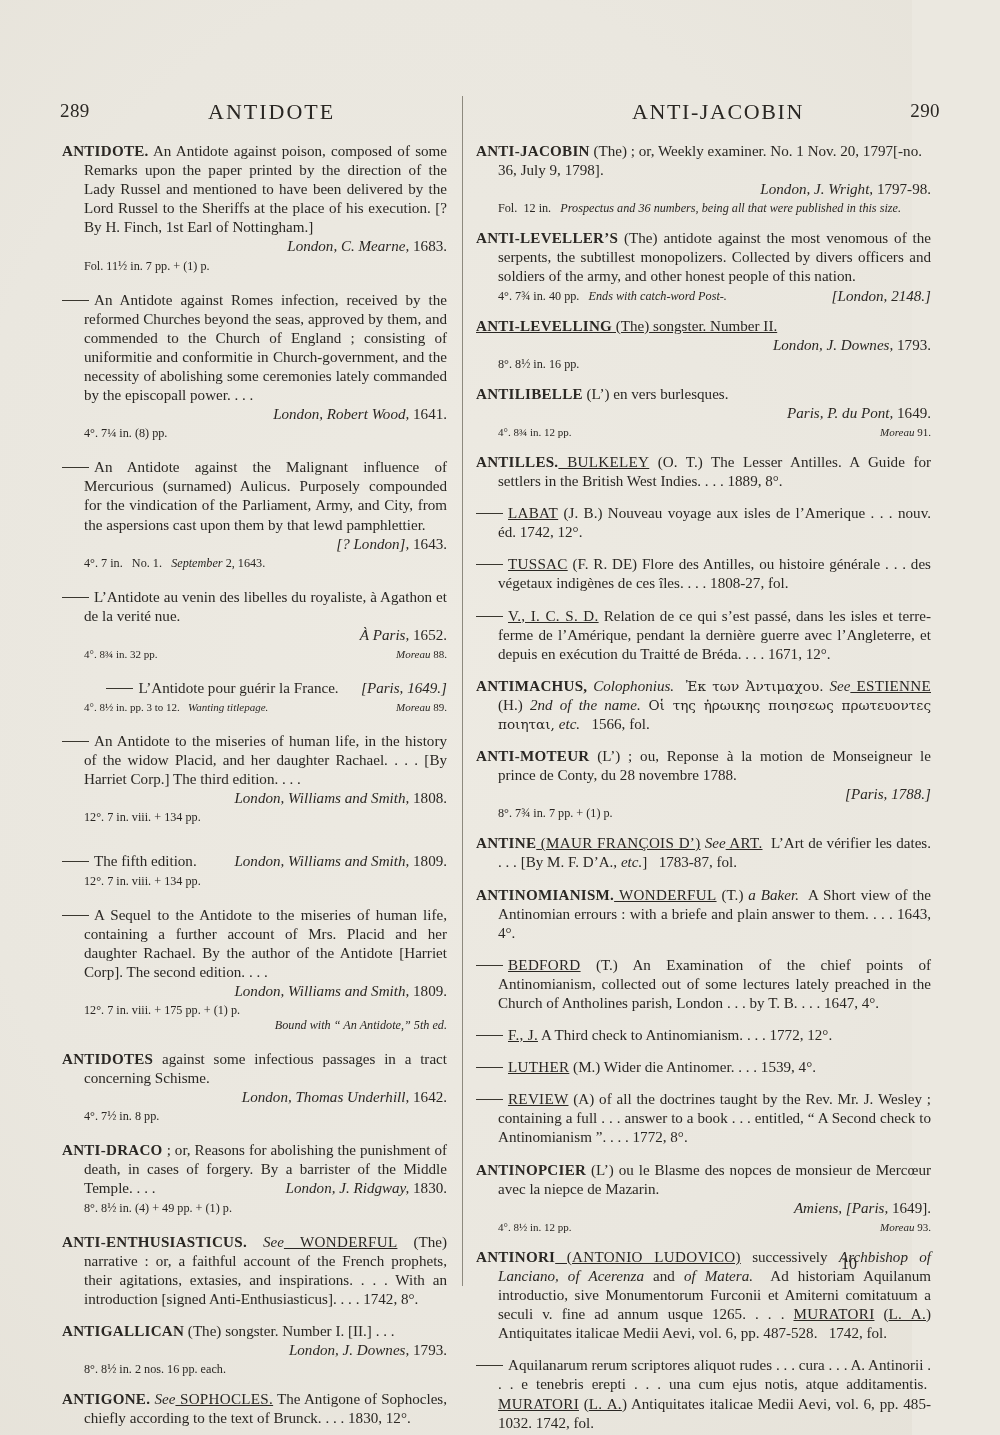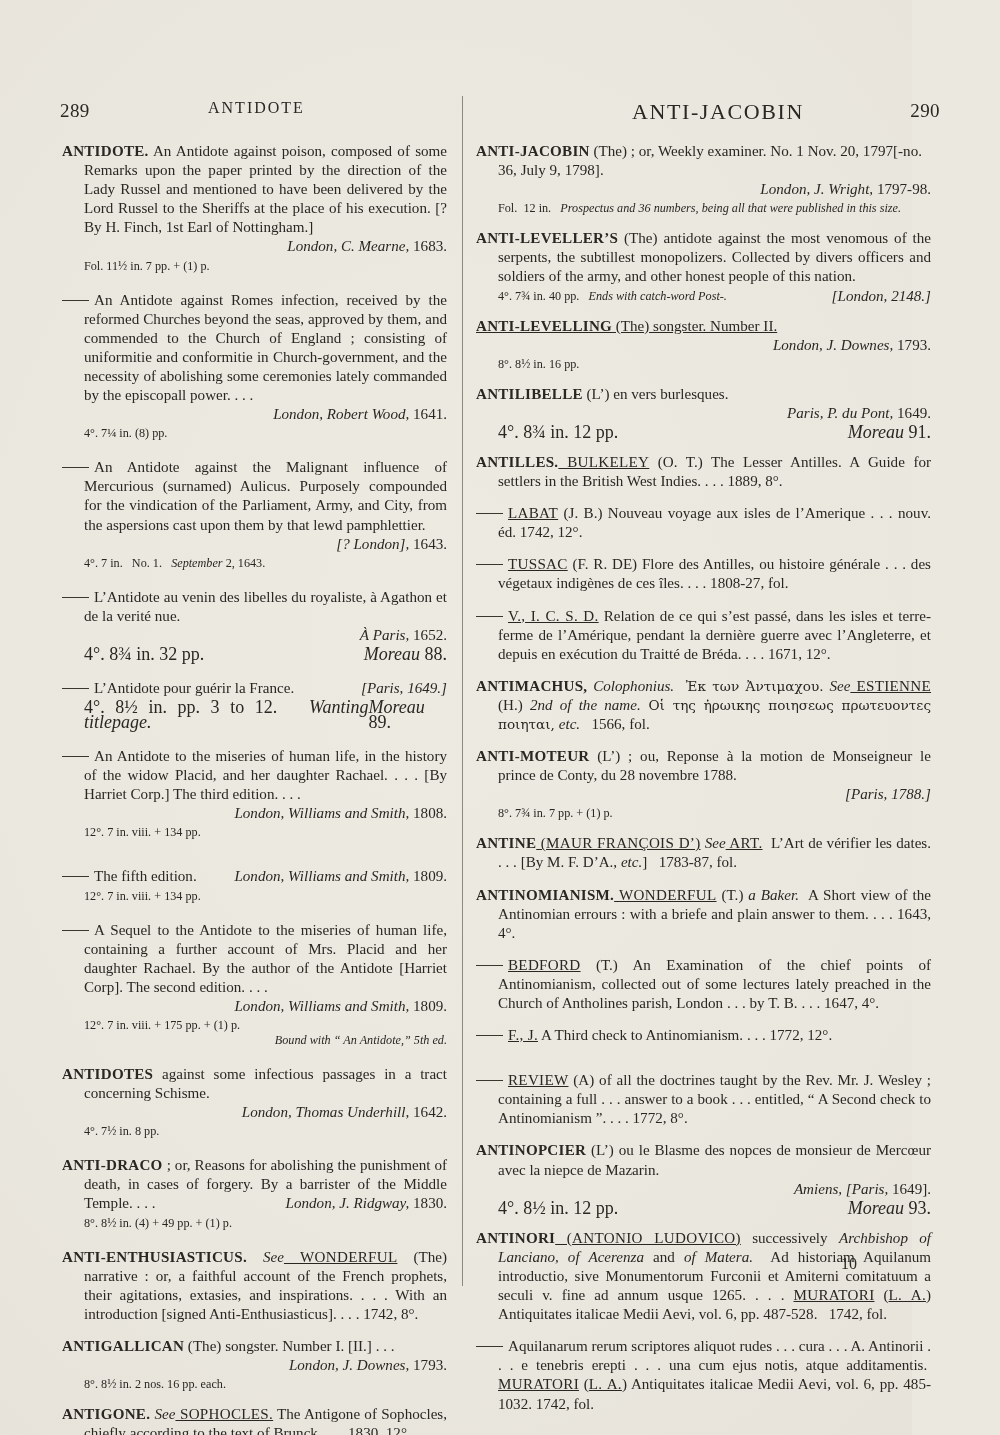--- a/index.html
+++ b/index.html
@@ -30,21 +30,21 @@
     left: 60px;
     width: 880px;
     height: 30px;
   }
   .runhead .folio-l {
     position: absolute; left: 0; top: 0;
     font-size: 19px; letter-spacing: .4px;
   }
   .runhead .title-l {
     position: absolute; left: 148px; top: -1px;
-    font-size: 16px; letter-spacing: 2.0px;
+    font-size: 22px; letter-spacing: 2.0px;
   }
   .runhead .title-r {
     position: absolute; left: 572px; top: -1px;
     font-size: 22px; letter-spacing: 1.6px;
   }
   .runhead .folio-r {
     position: absolute; right: 0; top: 0;
     font-size: 19px; letter-spacing: .4px;
   }
   
@@ -115,21 +115,21 @@
     margin: 2px 0 0 0;
     font-size: 12.2px;
     line-height: 15px;
     padding-left: 22px;
   }
   .coll .it { font-style: italic; }
   
   .collrow {
     display: flex;
     justify-content: space-between;
-    font-size: 18px;
+    font-size: 11px;
     line-height: 15px;
     padding-left: 22px;
     margin-top: 2px;
   }
   .ref { font-style: italic; }
   .ref .rom { font-style: normal; }
   .note-right {
     margin: 0;
     text-align: right;
     font-size: 12.2px;
@@ -201,21 +201,21 @@
       <p class="imp"><span>À Paris,</span><span class="rom"> 1652.</span></p>
       <div class="collrow">
         <span>4°. 8¾ in. 32 pp.</span>
         <span class="ref"><span>Moreau</span><span class="rom"> 88.</span></span>
       </div>
     </div>
 
     <div class="gap-l"></div>
 
     <div class="entry">
-      <p class="sub" style="text-align:left;font-family:Liberation Serif, serif;">
+      <p class="sub" style="text-align:center;font-family:Liberation Serif, serif;">
         <span class="dash"></span><span>L’Antidote pour guérir la France.</span><span style="float:right;" class="it">[Paris, 1649.]</span>
       </p>
       <div class="collrow">
         <span>4°. 8½ in. pp. 3 to 12.&nbsp;&nbsp; <span class="it">Wanting titlepage.</span></span>
         <span class="ref"><span>Moreau</span><span class="rom"> 89.</span></span>
       </div>
     </div>
 
     <div class="gap-l"></div>
 
@@ -423,20 +423,25 @@
     <div class="gap-m"></div>
 
     <div class="entry">
       <p class="sub" style="text-align:left;">
         <span class="dash"></span><span class="sc">F., J.</span><span>   A Third check to Antinomianism. . . . 1772, 12°.</span>
       </p>
     </div>
 
     <div class="gap-m"></div>
 
+    <div class="entry">
+      <p class="sub" style="text-align:left;">
+        <span class="dash"></span><span class="sc">LUTHER</span><span> (M.) Wider die Antinomer. . . . 1539, 4°.</span>
+      </p>
+    </div>
 
     <div class="gap-m"></div>
 
     <div class="entry">
       <p class="sub">
         <span class="dash"></span><span class="sc">REVIEW</span><span> (A) of all the doctrines taught by the Rev. Mr. J. Wesley ; containing a full . . . answer to a book . . . entitled, “ A Second check to Antinomianism ”. . . . 1772, 8°.</span>
       </p>
     </div>
 
     <div class="gap-m"></div>

